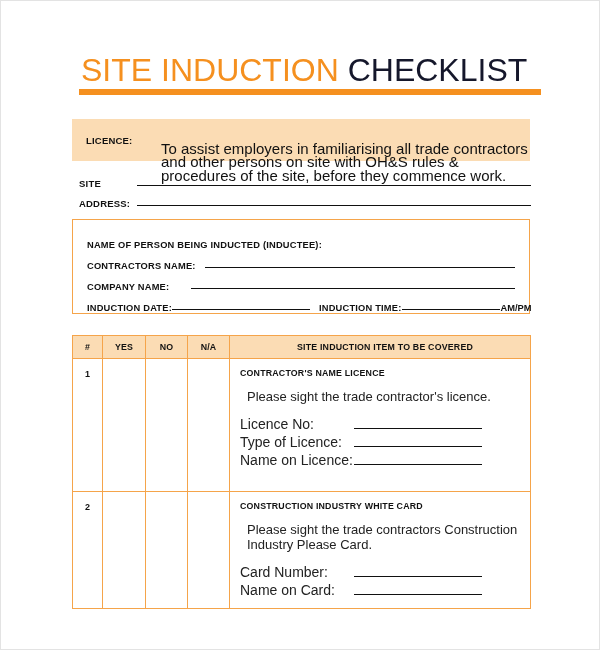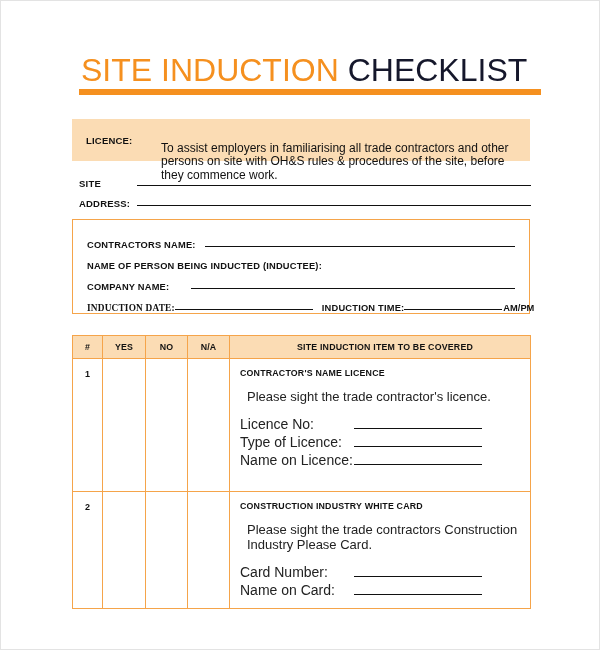--- a/index.html
+++ b/index.html
@@ -66,21 +66,21 @@
   .purpose-label {
     width: 89px;
     padding-left: 14px;
     font-size: 9.5px;
     font-weight: bold;
     letter-spacing: 0.2px;
     color: #111111;
   }
   .purpose-text {
     flex: 1;
-    font-size: 12px;
+    font-size: 15px;
     line-height: 13.5px;
     color: #111111;
     margin-top: 44px;
   }
 
   
   .site-lines {
     position: absolute;
     left: 78px;
     top: 168px;
@@ -116,21 +116,21 @@
     padding: 9px 14px 0 14px;
   }
   .inductee-row {
     display: flex;
     align-items: flex-end;
     height: 21px;
   }
   .inductee-row .field-label { font-size: 9.3px; }
   .lbl-contractors { width: 118px; }
   .lbl-company     { width: 104px; }
-  .lbl-date        { width: 92px; font-family: Liberation Serif, serif; }
+  .lbl-date        { width: 92px; }
   .lbl-time        { width: 98px; padding-left: 9px; }
   .rule-date { flex: 0 0 138px; border-bottom: 1.6px solid #111111; margin-bottom: 3px; }
   .rule-time { flex: 0 0 98px;  border-bottom: 1.6px solid #111111; margin-bottom: 3px; }
   .ampm { font-size: 9.3px; font-weight: bold; padding-left: 1px; color:#111111; }
 
   
   .checklist {
     position: absolute;
     left: 71px;
     top: 334px;
@@ -221,25 +221,25 @@
       <span class="field-rule"></span>
     </div>
     <div class="field-row">
       <span class="field-label lbl-w-site">ADDRESS:</span>
       <span class="field-rule"></span>
     </div>
   </div>
 
   <div class="inductee-box">
     <div class="inductee-row">
+      <span class="field-label">NAME OF PERSON BEING INDUCTED (INDUCTEE):</span>
+    </div>
+    <div class="inductee-row">
       <span class="field-label lbl-contractors">CONTRACTORS NAME:</span>
       <span class="field-rule"></span>
-    </div>
-    <div class="inductee-row">
-      <span class="field-label">NAME OF PERSON BEING INDUCTED (INDUCTEE):</span>
     </div>
     <div class="inductee-row">
       <span class="field-label lbl-company">COMPANY NAME:</span>
       <span class="field-rule"></span>
     </div>
     <div class="inductee-row">
       <span class="field-label lbl-date">INDUCTION DATE:</span>
       <span class="rule-date"></span>
       <span class="field-label lbl-time">INDUCTION TIME:</span>
       <span class="rule-time"></span>

